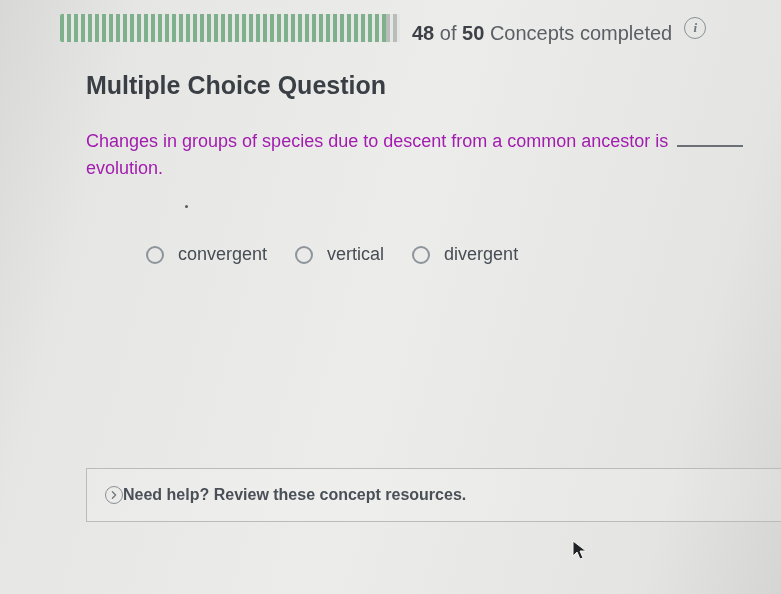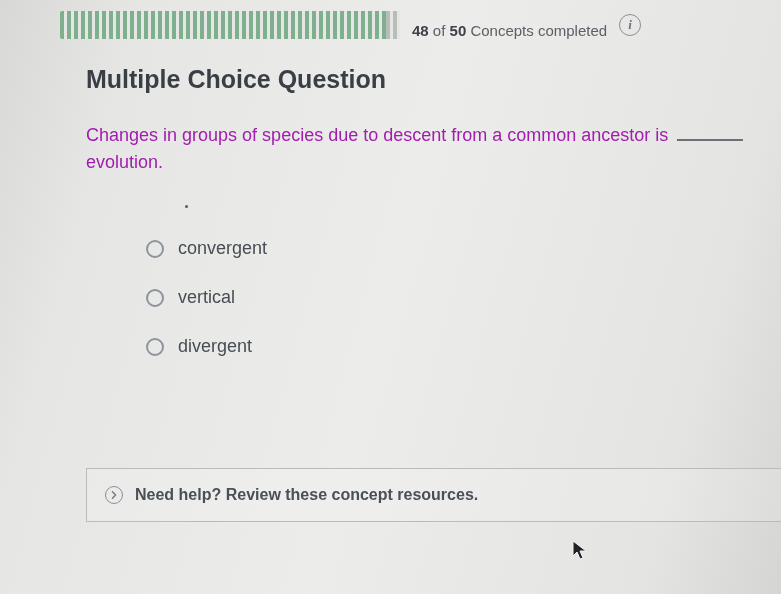--- a/index.html
+++ b/index.html
@@ -49,21 +49,21 @@
     background: repeating-linear-gradient(
       to right,
       #b8bdb9 0px,
       #b8bdb9 4px,
       #e6e7e4 4px,
       #e6e7e4 7px
     );
   }
   .status-text {
     color: #5b6066;
-    font-size: 15px;
+    font-size: 20px;
     margin-top: 12px;
   }
   .status-text .bold { font-weight: 700; color: #3d4147; }
   .info-btn {
     width: 22px; height: 22px;
     border: 1.5px solid #8a9097;
     border-radius: 50%;
     display: inline-flex;
     align-items: center; justify-content: center;
     color: #6f757c;
@@ -107,21 +107,21 @@
     left: 185px; top: 205px;
     width: 3px; height: 3px;
     background: #5a5a55;
     border-radius: 50%;
   }
 
   
   .options {
     margin: 62px 0 0 146px;
     display: flex;
-    flex-direction: column;
+    flex-direction: row;
     gap: 28px;
   }
   .option {
     display: flex;
     align-items: center;
     gap: 14px;
     cursor: pointer;
     width: fit-content;
   }
   .radio {
@@ -142,21 +142,20 @@
     left: 86px;
     right: 0;
     top: 468px;
     height: 54px;
     border: 1px solid #b8bdb9;
     border-right: none;
     background: rgba(255,255,255,0.15);
     display: flex;
     align-items: center;
     padding-left: 18px;
-    gap: 12px;
     cursor: pointer;
   }
   .help-chevron {
     width: 18px; height: 18px;
     border: 1.5px solid #8a9097;
     border-radius: 50%;
     display: inline-flex;
     align-items: center; justify-content: center;
   }
   .help-chevron svg { width: 8px; height: 8px; }

